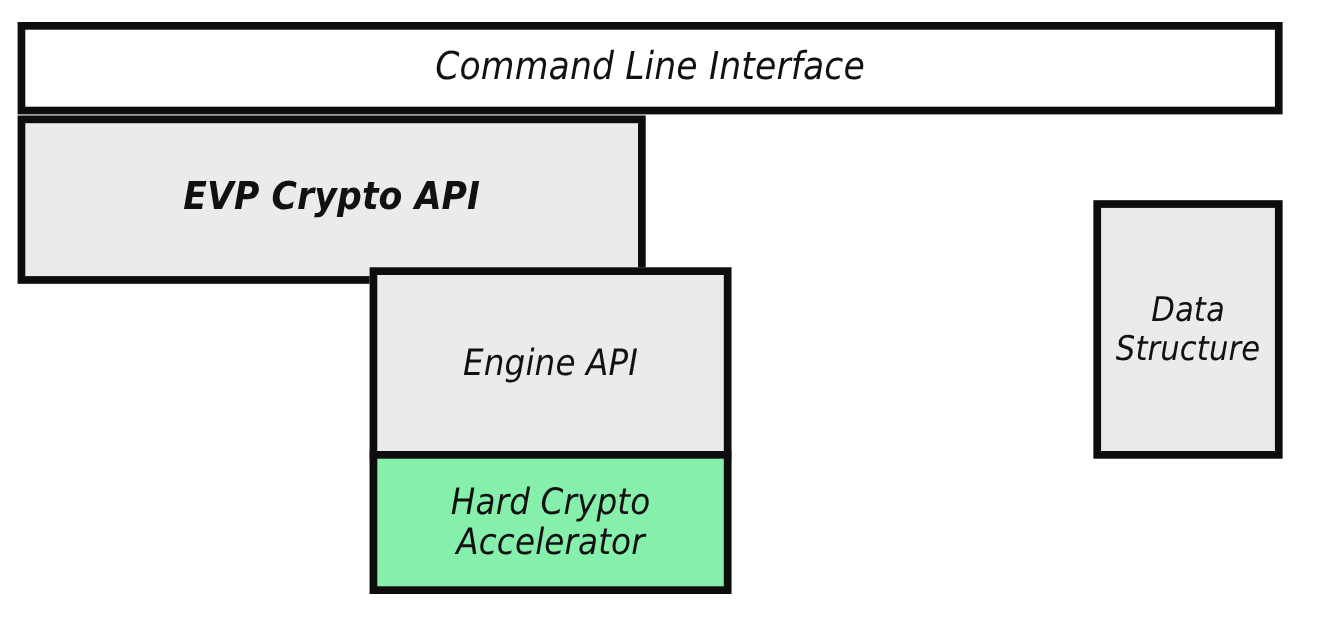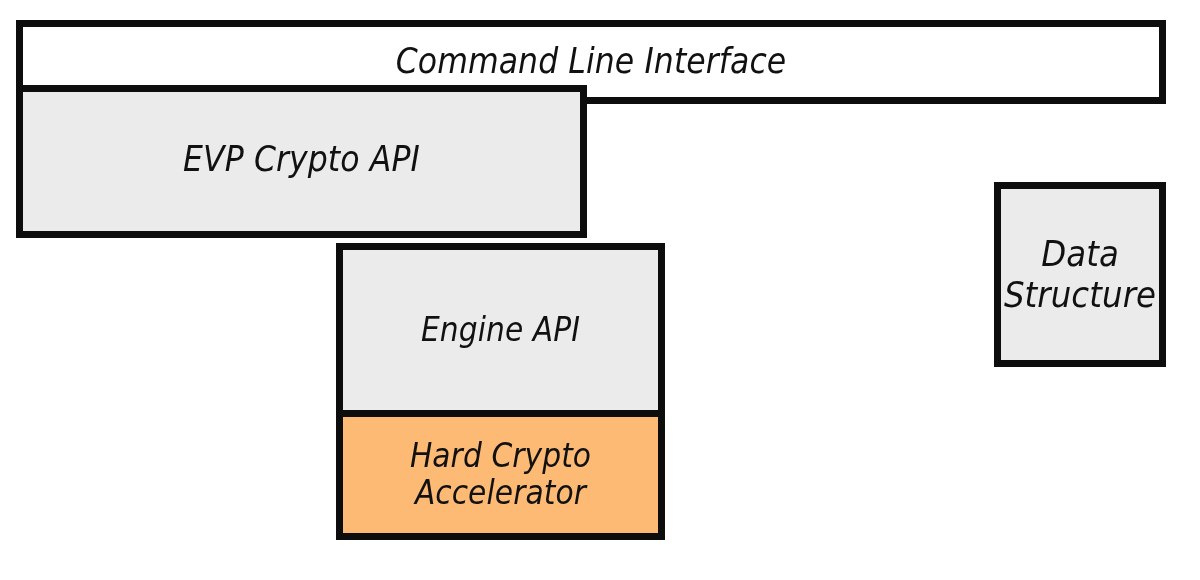--- a/index.html
+++ b/index.html
@@ -33,36 +33,37 @@
     font-style: italic;
     font-weight: 400;
     color: #111111;
     line-height: 1.12;
     letter-spacing: 0.1px;
     padding: 4px 6px;
     white-space: pre-line;
   }
 
   .box.white   { background: #ffffff; }
-  .box.shaded  { background: #fdba74; }
+  .box.shaded  { background: #86efac; }
 
   
 
   .cli {
     left: 16px;   top: 20px;
     width: 1150px; height: 84px;
     font-size: 35px;
   }
 
   .evp {
-    left: 16px;   top: 85px;
+    left: 16px;   top: 105px;
     width: 571px;  height: 153px;
     font-size: 35px;
     align-items: flex-start;
     padding-top: 48px;
+    font-weight: bold;
   }
 
   .ssl {
     left: 580px;  top: 104px;
     width: 586px;  height: 85px;
     font-size: 33px;
   }
 
   .soft {
     left: 16px;   top: 243px;
@@ -84,22 +85,22 @@
   }
 
   .bio {
     left: 826px;  top: 182px;
     width: 175px;  height: 235px;
     font-size: 31px;
   }
 
   .dstruct {
     left: 994px;  top: 182px;
-    width: 172px;  height: 185px;
-    font-size: 36px;
+    width: 172px;  height: 235px;
+    font-size: 31px;
   }
 
   .hard {
     left: 336px;  top: 410px;
     width: 329px;  height: 130px;
     font-size: 33px;
   }
 </style>
 </head>
 <body>

